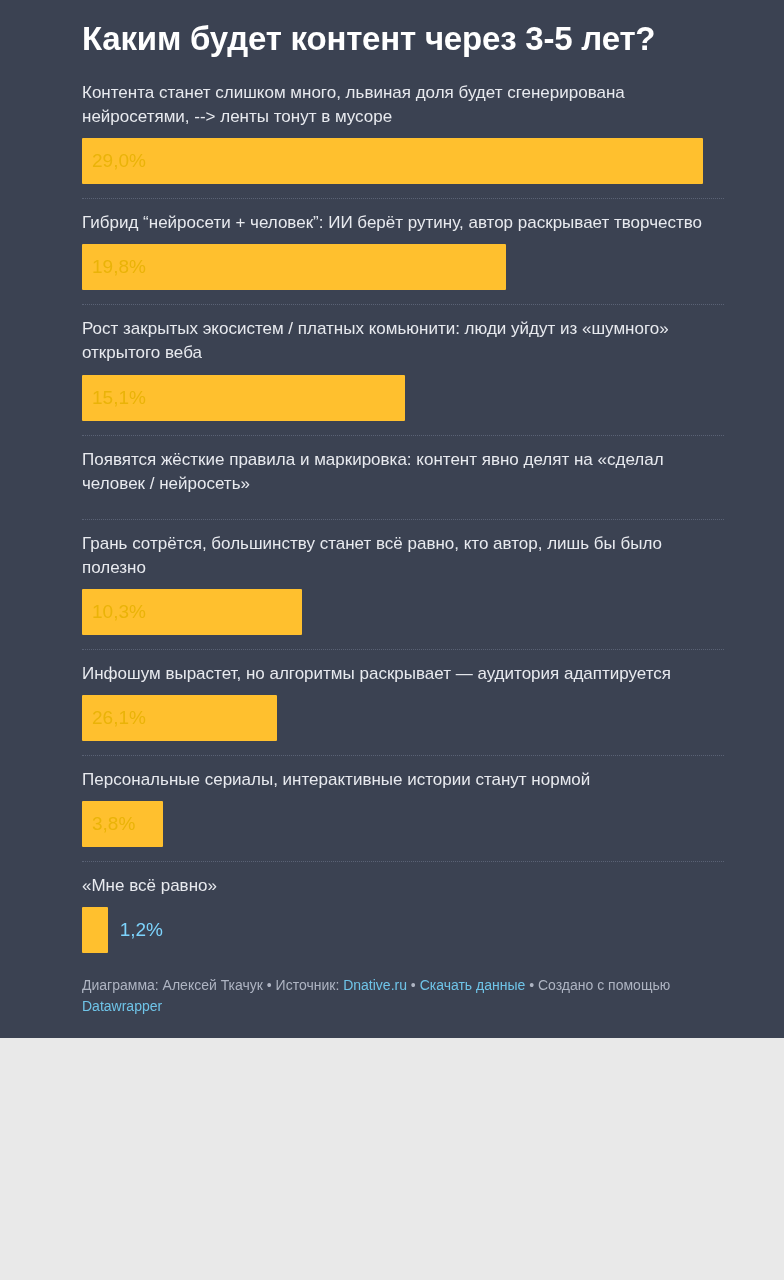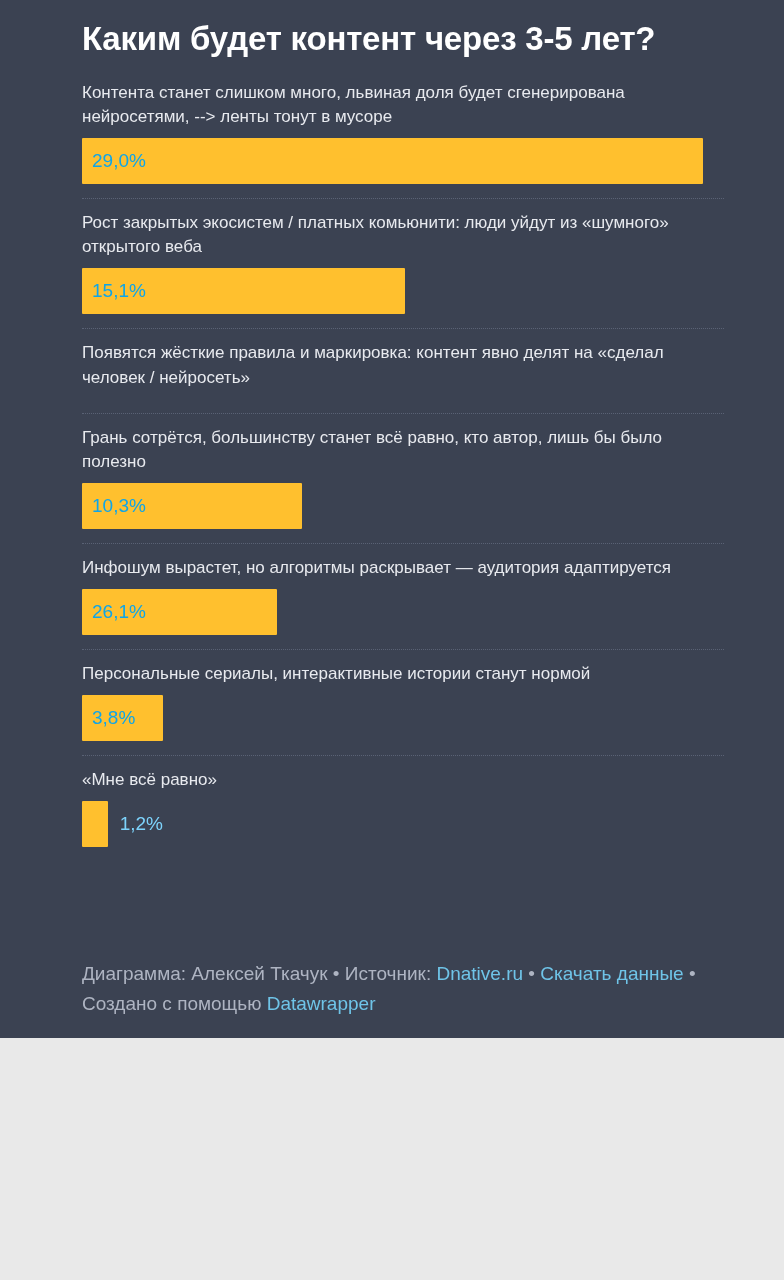--- a/index.html
+++ b/index.html
@@ -71,35 +71,35 @@
     height: 46px;
     background: #ffc02e;
     border-radius: 1px;
   }
   .bar-value {
     position: absolute;
     top: 0;
     height: 46px;
     line-height: 46px;
     font-size: 19px;
-    color: #0ea5e9;
+    color: #eab308;
     white-space: nowrap;
   }
   .bar-value.inside {
     left: 10px;
   }
   .bar-value.outside {
     color: #7dd3fc;
   }
   .footer {
     position: absolute;
     left: 82px;
     right: 52px;
     bottom: 20px;
-    font-size: 19px;
+    font-size: 14px;
     line-height: 1.55;
     color: #aeb4c2;
   }
   .footer a {
     color: #6fc4e8;
     text-decoration: none;
   }
   .footer .sep {
     color: #aeb4c2;
   }
@@ -110,20 +110,27 @@
 <div id="chart-root">
   <div class="left-strip"></div>
   <div class="inner">
     <h1 class="title">Каким будет контент через 3-5 лет?</h1>
     <div class="rows" id="rows">
         <div class="row">
           <div class="row-label">Контента станет слишком много, львиная доля будет сгенерирована нейросетями, --&gt; ленты тонут в мусоре</div>
           <div class="bar-wrap">
             <div class="bar" style="width: 96.6667%; background: rgb(255, 192, 46);"></div>
             <div class="bar-value inside">29,0%</div>
+          </div>
+        </div>
+        <div class="row">
+          <div class="row-label">Гибрид “нейросети + человек”: ИИ берёт рутину, автор раскрывает творчество</div>
+          <div class="bar-wrap">
+            <div class="bar" style="width: 66%; background: rgb(255, 192, 46);"></div>
+            <div class="bar-value inside">19,8%</div>
           </div>
         </div>
         <div class="row">
           <div class="row-label">Рост закрытых экосистем / платных комьюнити: люди уйдут из «шумного» открытого веба</div>
           <div class="bar-wrap">
             <div class="bar" style="width: 50.3333%; background: rgb(255, 192, 46);"></div>
             <div class="bar-value inside">15,1%</div>
           </div>
         </div>
         <div class="row">

